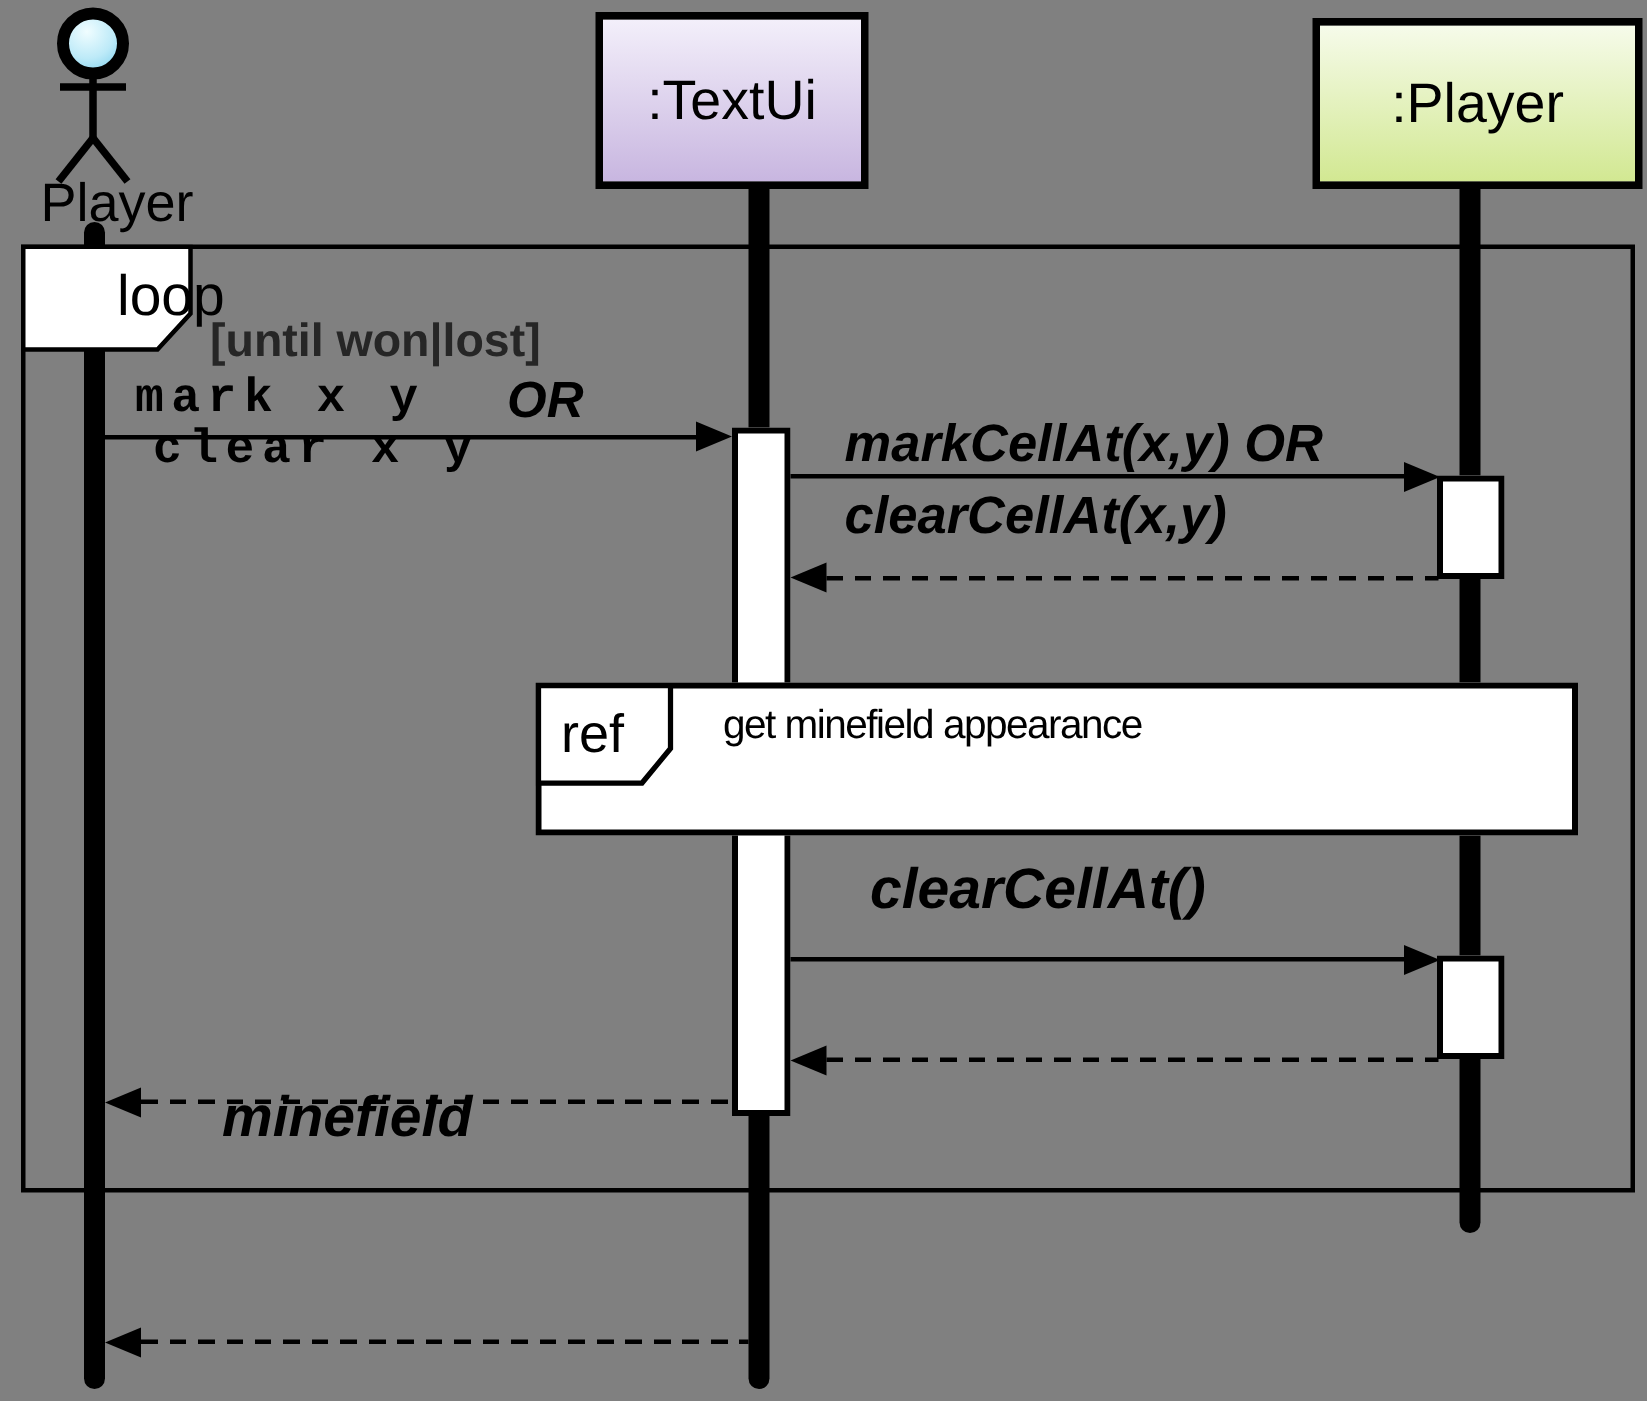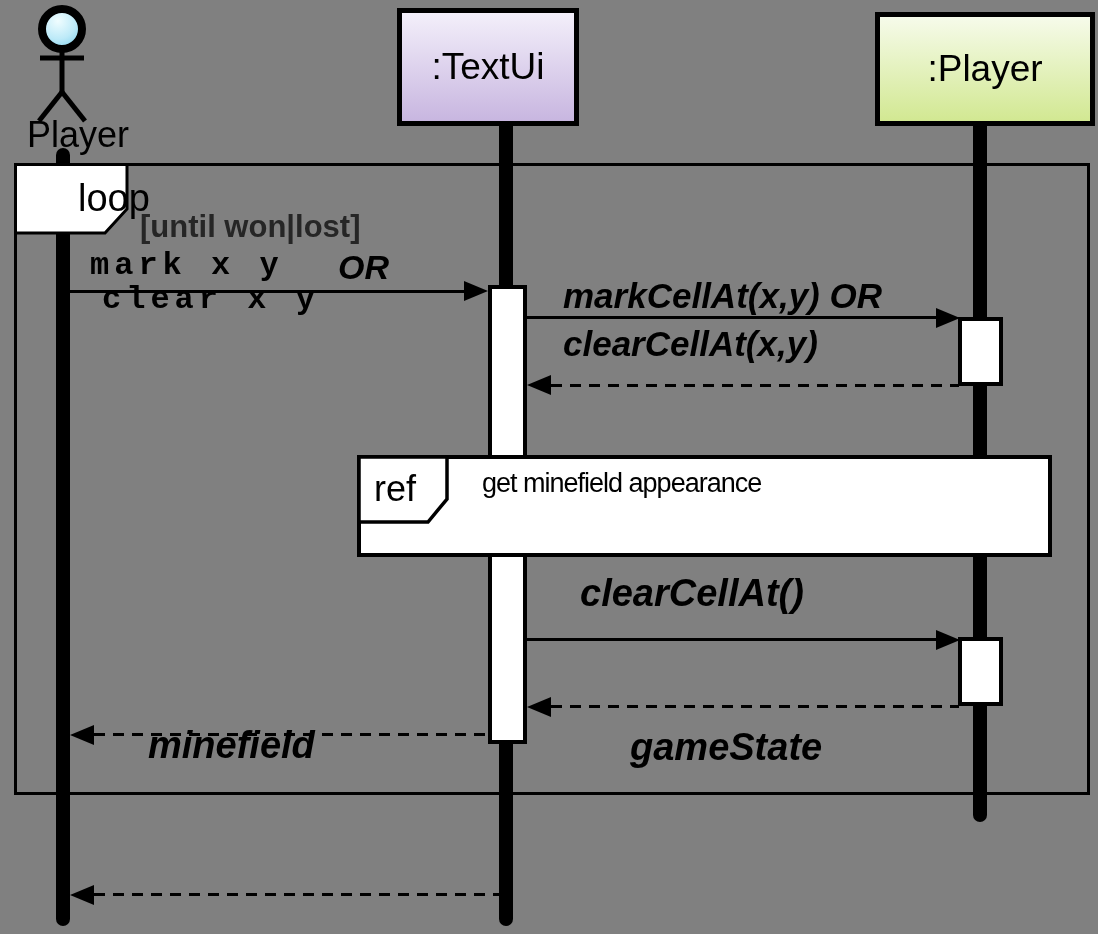--- a/index.html
+++ b/index.html
@@ -128,21 +128,20 @@
   </svg>
   <div class="tab-text" style="left:374px; top:468px; font-size:36px;">ref</div>
   <div class="ref-label">get minefield appearance</div>
 
   <div class="msg-line" style="left:527px; top:638px; width:411px;"></div>
   <div class="arrow-right" style="left:936px; top:630px;"></div>
   <div class="lbl italic-lbl" style="left:580px; top:574px; font-size:38px;">clearCellAt()</div>
 
   <div class="msg-line dashed" style="left:551px; top:705px; width:408px;"></div>
   <div class="arrow-left" style="left:527px; top:697px;"></div>
-  <div class="lbl italic-lbl" style="left:630px; top:728px; font-size:38px;">gameState</div>
 
   <div class="msg-line dashed" style="left:94px; top:733px; width:394px;"></div>
   <div class="arrow-left" style="left:70px; top:725px;"></div>
   <div class="lbl italic-lbl" style="left:148px; top:726px; font-size:38px;">minefield</div>
 
   <div class="msg-line dashed" style="left:94px; top:893px; width:405px;"></div>
   <div class="arrow-left" style="left:70px; top:885px;"></div>
 
 </div>
 

